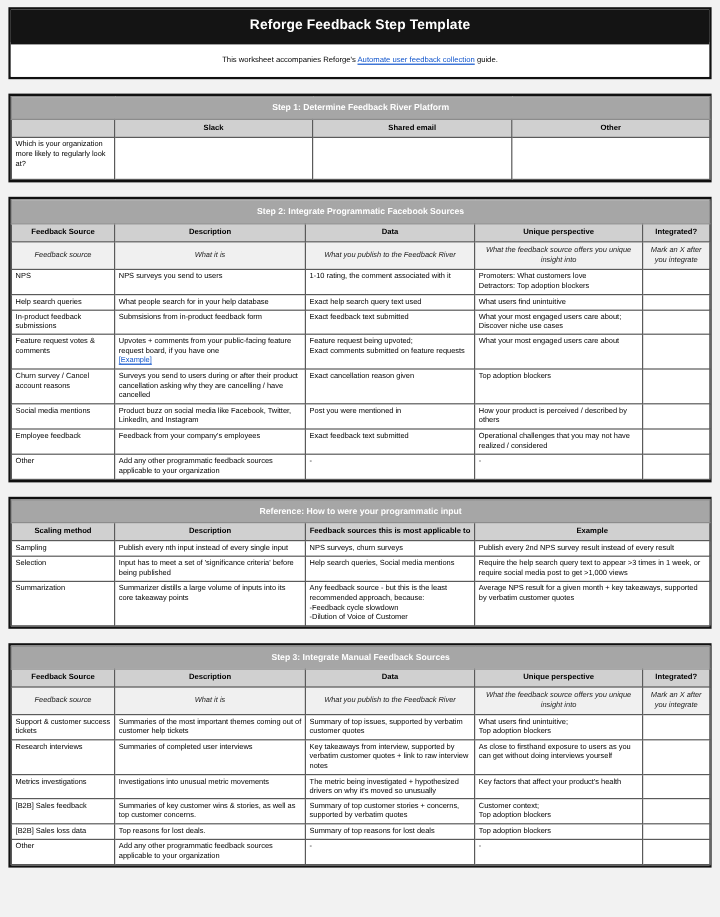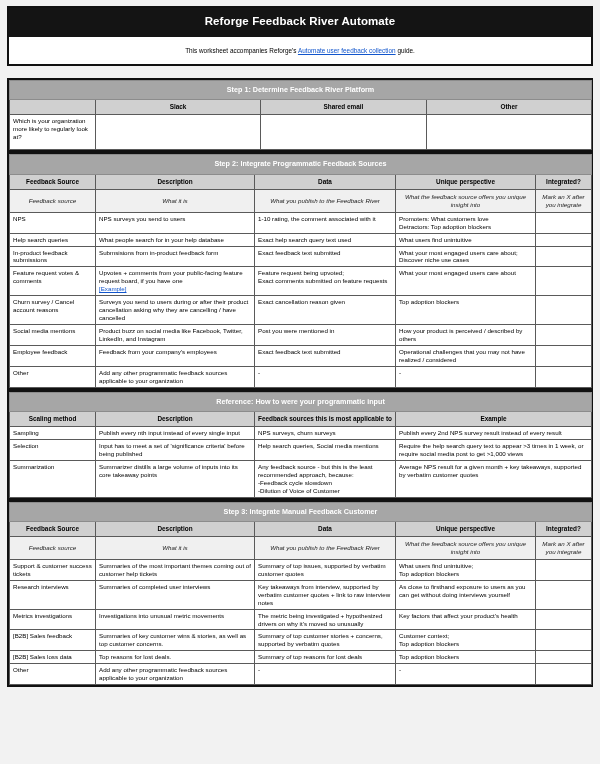--- a/index.html
+++ b/index.html
@@ -45,20 +45,21 @@
   }
   .subtitle-bar a {
     color: #1155cc;
     text-decoration: underline;
   }
 
   
   .tbl-block {
     border: 2px solid #111;
     background: #fff;
+    margin-bottom: 12px;
   }
   table.grid {
     width: 100%;
     border-collapse: collapse;
     table-layout: fixed;
   }
   table.grid td, table.grid th {
     border: 0.7px solid #5a5a5a;
     padding: 2px 3px;
     vertical-align: top;
@@ -114,21 +115,21 @@
     color: #1155cc;
     text-decoration: underline;
   }
 </style>
 </head>
 <body>
 
 <div class="page">
 
   <div class="title-block">
-    <div class="title-bar">Reforge Feedback River Automate</div>
+    <div class="title-bar">Reforge Feedback Step Template</div>
     <div class="subtitle-bar"><span>This worksheet accompanies Reforge's </span><a class="inline-link" href="#">Automate user feedback collection</a><span> guide.</span></div>
   </div>
 
   <div class="tbl-block">
     <table class="grid">
       <colgroup>
         <col style="width:86px">
           <col style="width:165px">
           <col style="width:166px">
           <col style="width:165px">
@@ -157,21 +158,21 @@
     <table class="grid">
       <colgroup>
         <col style="width:86px">
           <col style="width:159px">
           <col style="width:141px">
           <col style="width:140px">
           <col style="width:56px">
       </colgroup>
       <tbody>
         <tr class="section-title">
-          <td colspan="5">Step 2: Integrate Programmatic Feedback Sources</td>
+          <td colspan="5">Step 2: Integrate Programmatic Facebook Sources</td>
         </tr>
         <tr class="col-head">
           <td>Feedback Source</td>
           <td>Description</td>
           <td>Data</td>
           <td>Unique perspective</td>
           <td>Integrated?</td>
         </tr>
         <tr class="sub-head">
           <td>Feedback source</td>
@@ -288,21 +289,21 @@
     <table class="grid">
       <colgroup>
         <col style="width:86px">
           <col style="width:159px">
           <col style="width:141px">
           <col style="width:140px">
           <col style="width:56px">
       </colgroup>
       <tbody>
         <tr class="section-title">
-          <td colspan="5">Step 3: Integrate Manual Feedback Customer</td>
+          <td colspan="5">Step 3: Integrate Manual Feedback Sources</td>
         </tr>
         <tr class="col-head">
           <td>Feedback Source</td>
           <td>Description</td>
           <td>Data</td>
           <td>Unique perspective</td>
           <td>Integrated?</td>
         </tr>
         <tr class="sub-head">
           <td>Feedback source</td>

